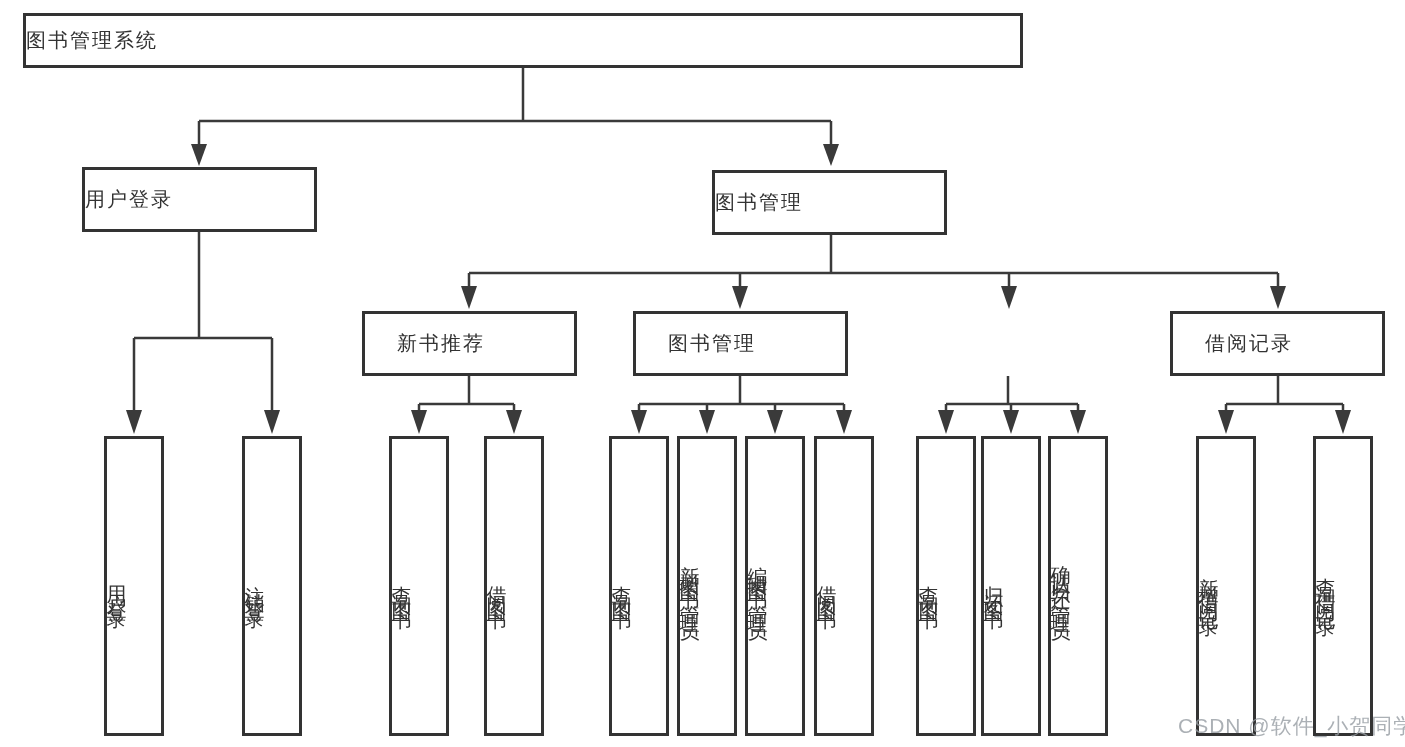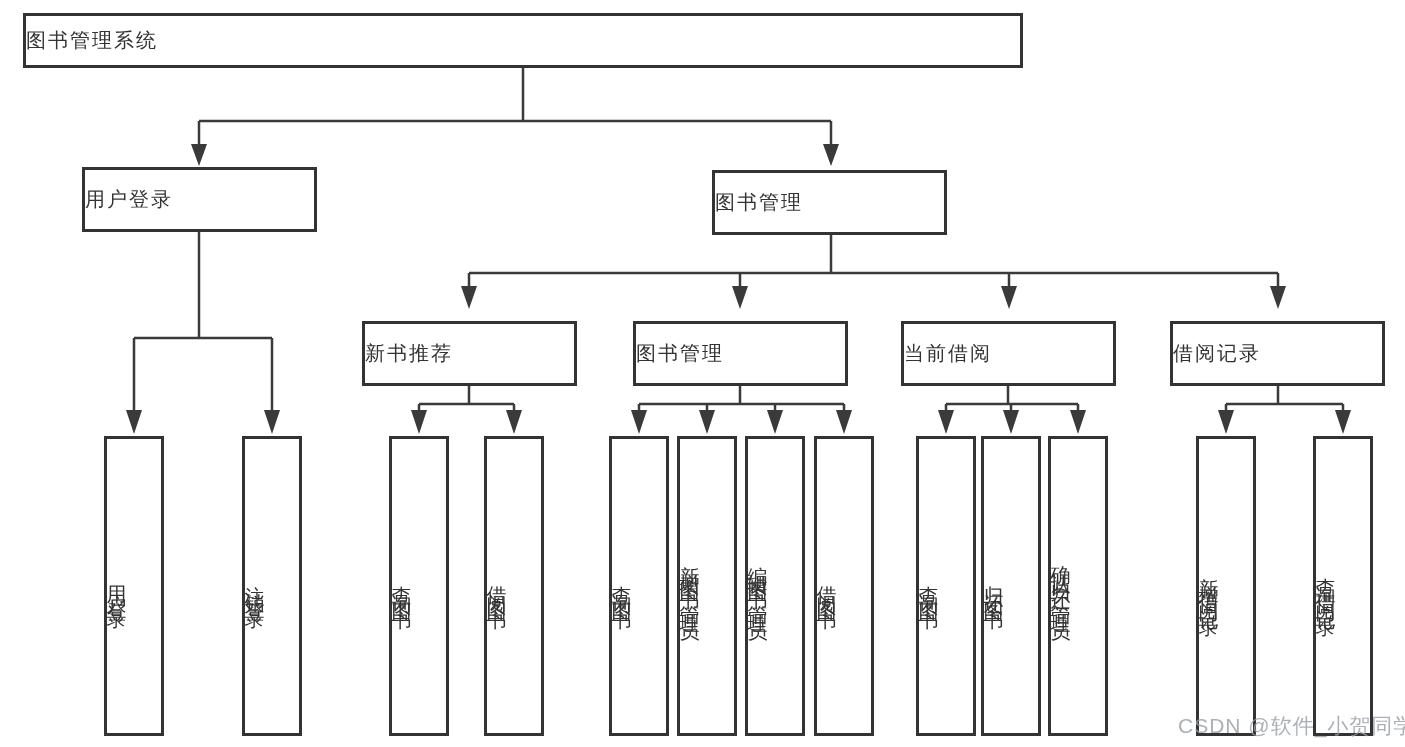--- a/index.html
+++ b/index.html
@@ -39,21 +39,21 @@
     writing-mode: vertical-rl;
     text-orientation: mixed;
     letter-spacing: 8px;
     line-height: 1;
     white-space: nowrap;
   }
   
   .n-root      { left: 23px;   top: 13px;  width: 1000px; height: 55px; }
   .n-login     { left: 82px;   top: 167px; width: 235px;  height: 65px; }
   .n-bookmgmt  { left: 712px;  top: 170px; width: 235px;  height: 65px; }
-  .n-l3        { top: 321px; width: 215px; height: 65px; }
+  .n-l3        { top: 311px; width: 215px; height: 65px; padding-left: 32px; }
   .n-newrec    { left: 362px; }
   .n-borrowing { left: 633px; }
   .n-current   { left: 901px; }
   .n-records   { left: 1170px; }
   
   .vbox { top: 436px; width: 60px; height: 300px; }
   .v-1a { left: 104px; }
   .v-1b { left: 242px; }
   .v-2a { left: 389px; }
   .v-2b { left: 484px; }
@@ -143,23 +143,20 @@
   <div class="node hbox n-bookmgmt">
     <span class="label">图书管理</span>
   </div>
 
   <div class="node hbox n-l3 n-newrec">
     <span class="label">新书推荐</span>
   </div>
   <div class="node hbox n-l3 n-borrowing">
     <span class="label">图书管理</span>
   </div>
-  <div class="node hbox n-l3 n-current">
-    <span class="label">当前借阅</span>
-  </div>
   <div class="node hbox n-l3 n-records">
     <span class="label">借阅记录</span>
   </div>
 
   <div class="node vbox v-1a">
     <span class="label">用户登录</span>
   </div>
   <div class="node vbox v-1b">
     <span class="label">注销登录</span>
   </div>

